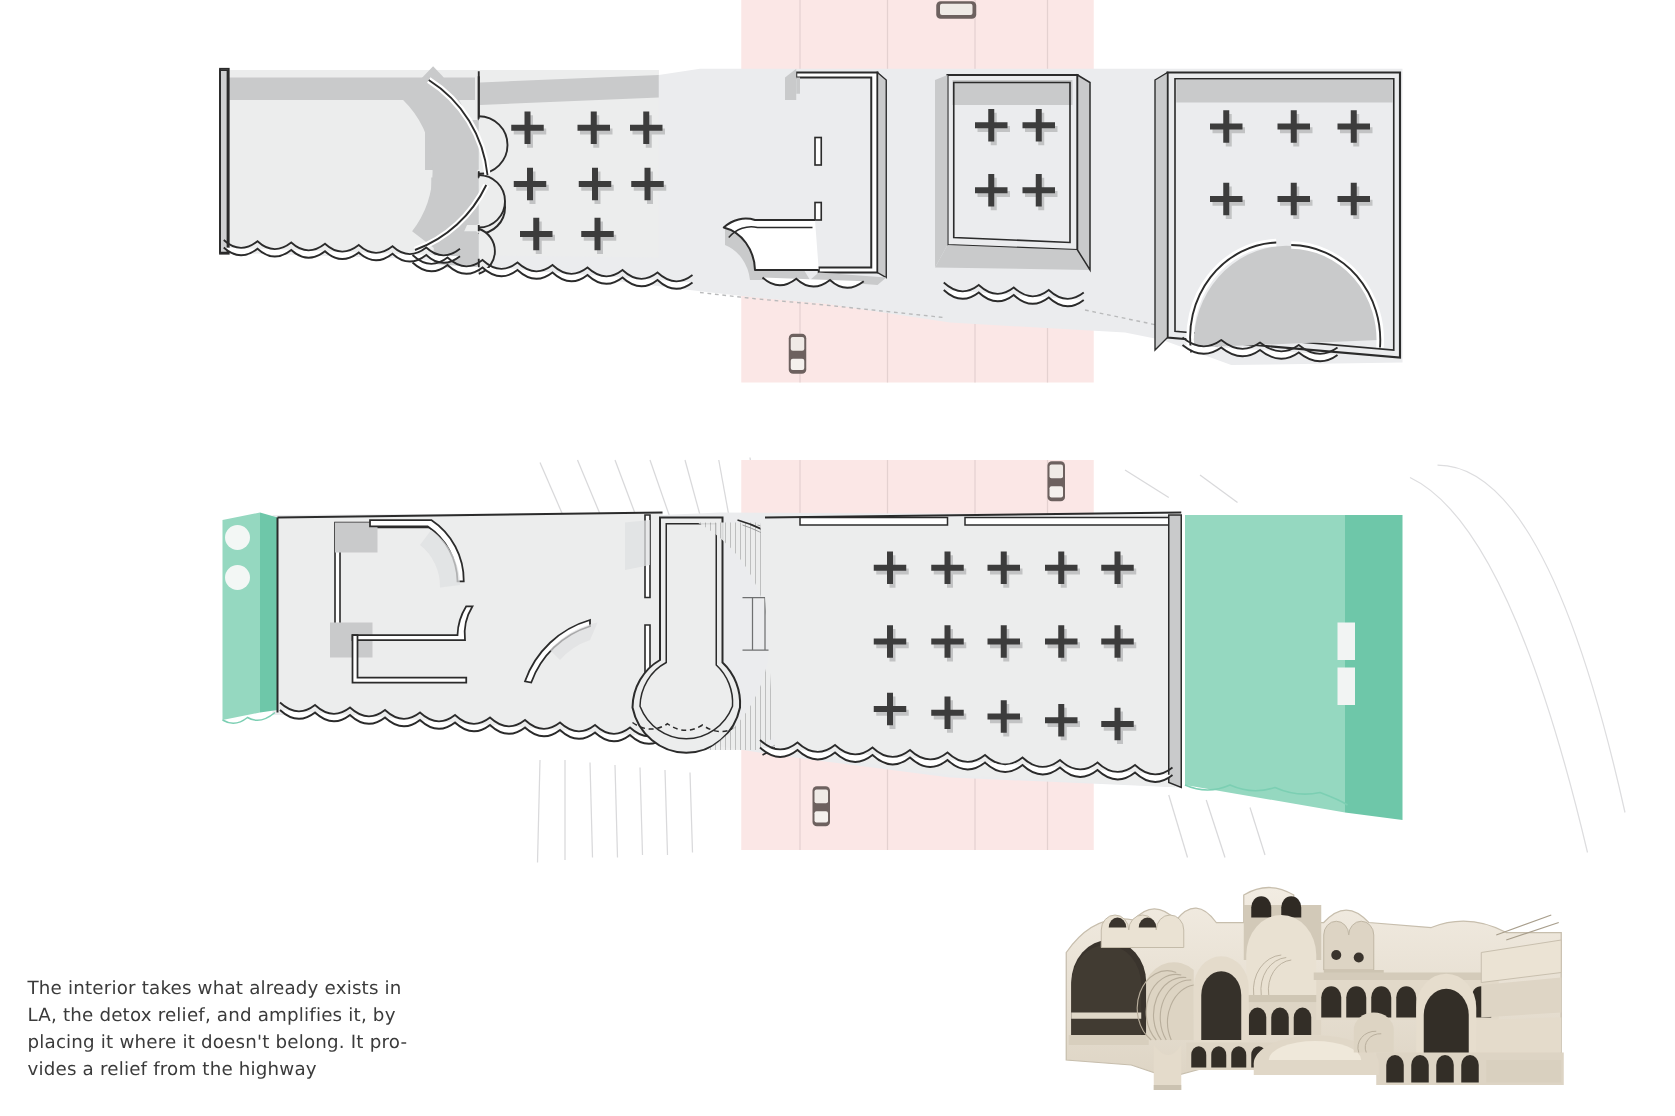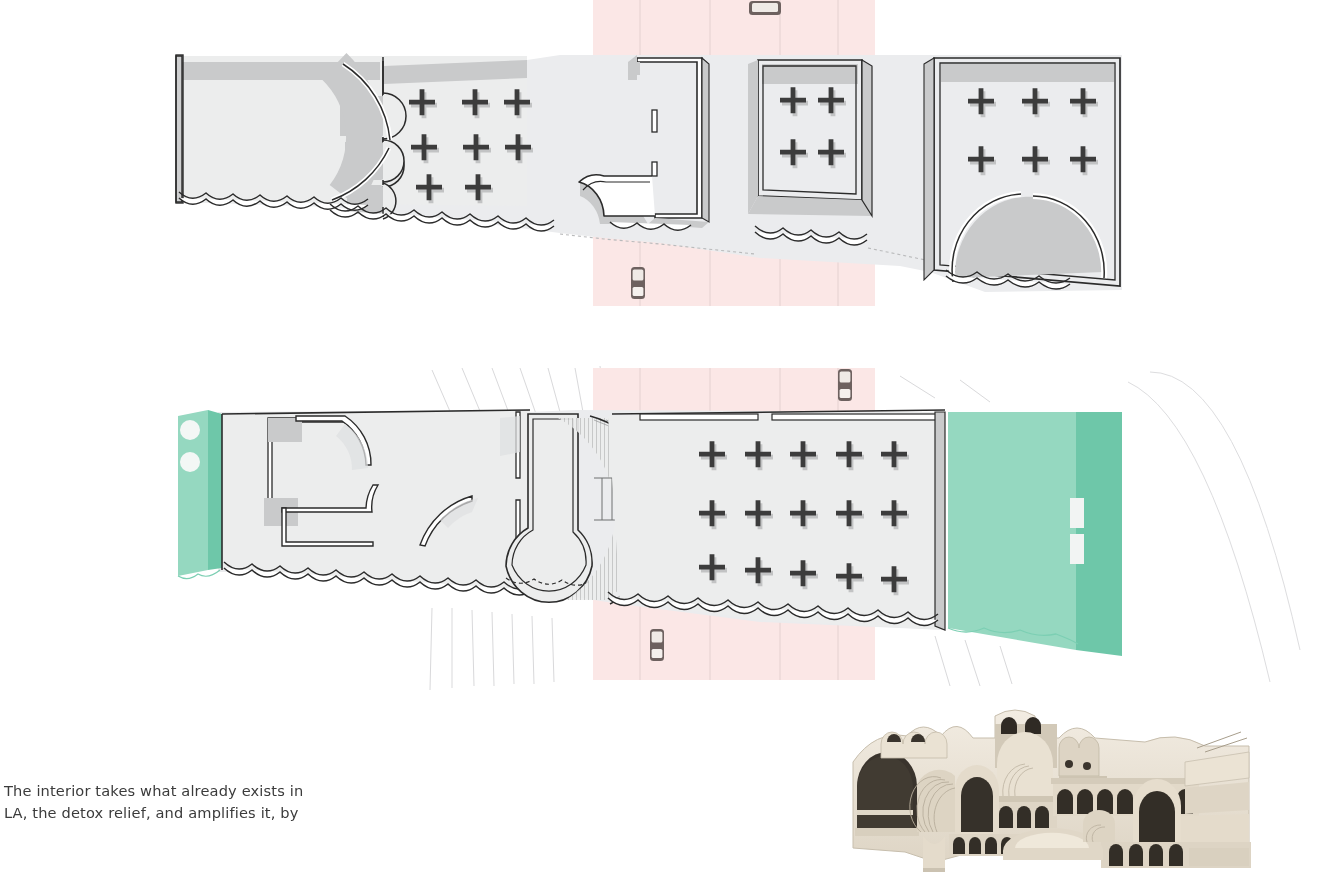--- a/index.html
+++ b/index.html
@@ -8,21 +8,21 @@
     width:1340px;height:893px;position:relative;overflow:hidden;
     font-family:"DejaVu Sans","Liberation Sans",sans-serif;
     background:#ffffff;
   }
   .board{position:absolute;inset:0;width:1340px;height:893px;}
   .layer{position:absolute;top:0;left:0;width:1340px;height:893px;}
   svg.layer{overflow:visible;}
 
   
   .caption{
-    position:absolute;left:4px;top:780px;width:330px;
+    position:absolute;left:22px;top:780px;width:330px;
     font-size:14.6px;line-height:21.5px;color:#3b3b3b;
     letter-spacing:.15px;
     font-family:"DejaVu Sans","Liberation Sans",sans-serif;
   }
   .caption div{white-space:pre;}
 
   
   .model-photo{
     position:absolute;left:845px;top:702px;width:412px;height:180px;
   }
@@ -561,15 +561,17 @@
 
     <g>
       <path d="M78 134 L78 170 L100 170 L100 134 Q90 150 78 134 Z" fill="#e4dbcb"></path>
       <path d="M78 166 L100 166 L100 170 L78 170 Z" fill="#cbc2b1"></path>
     </g>
   </svg>
 
   <div class="caption">
     <div>The interior takes what already exists in</div>
     <div>LA, the detox relief, and amplifies it, by</div>
+    <div>placing it where it doesn't belong. It pro-</div>
+    <div>vides a relief from the highway</div>
   </div>
 
 </div>
 
 </body></html>

